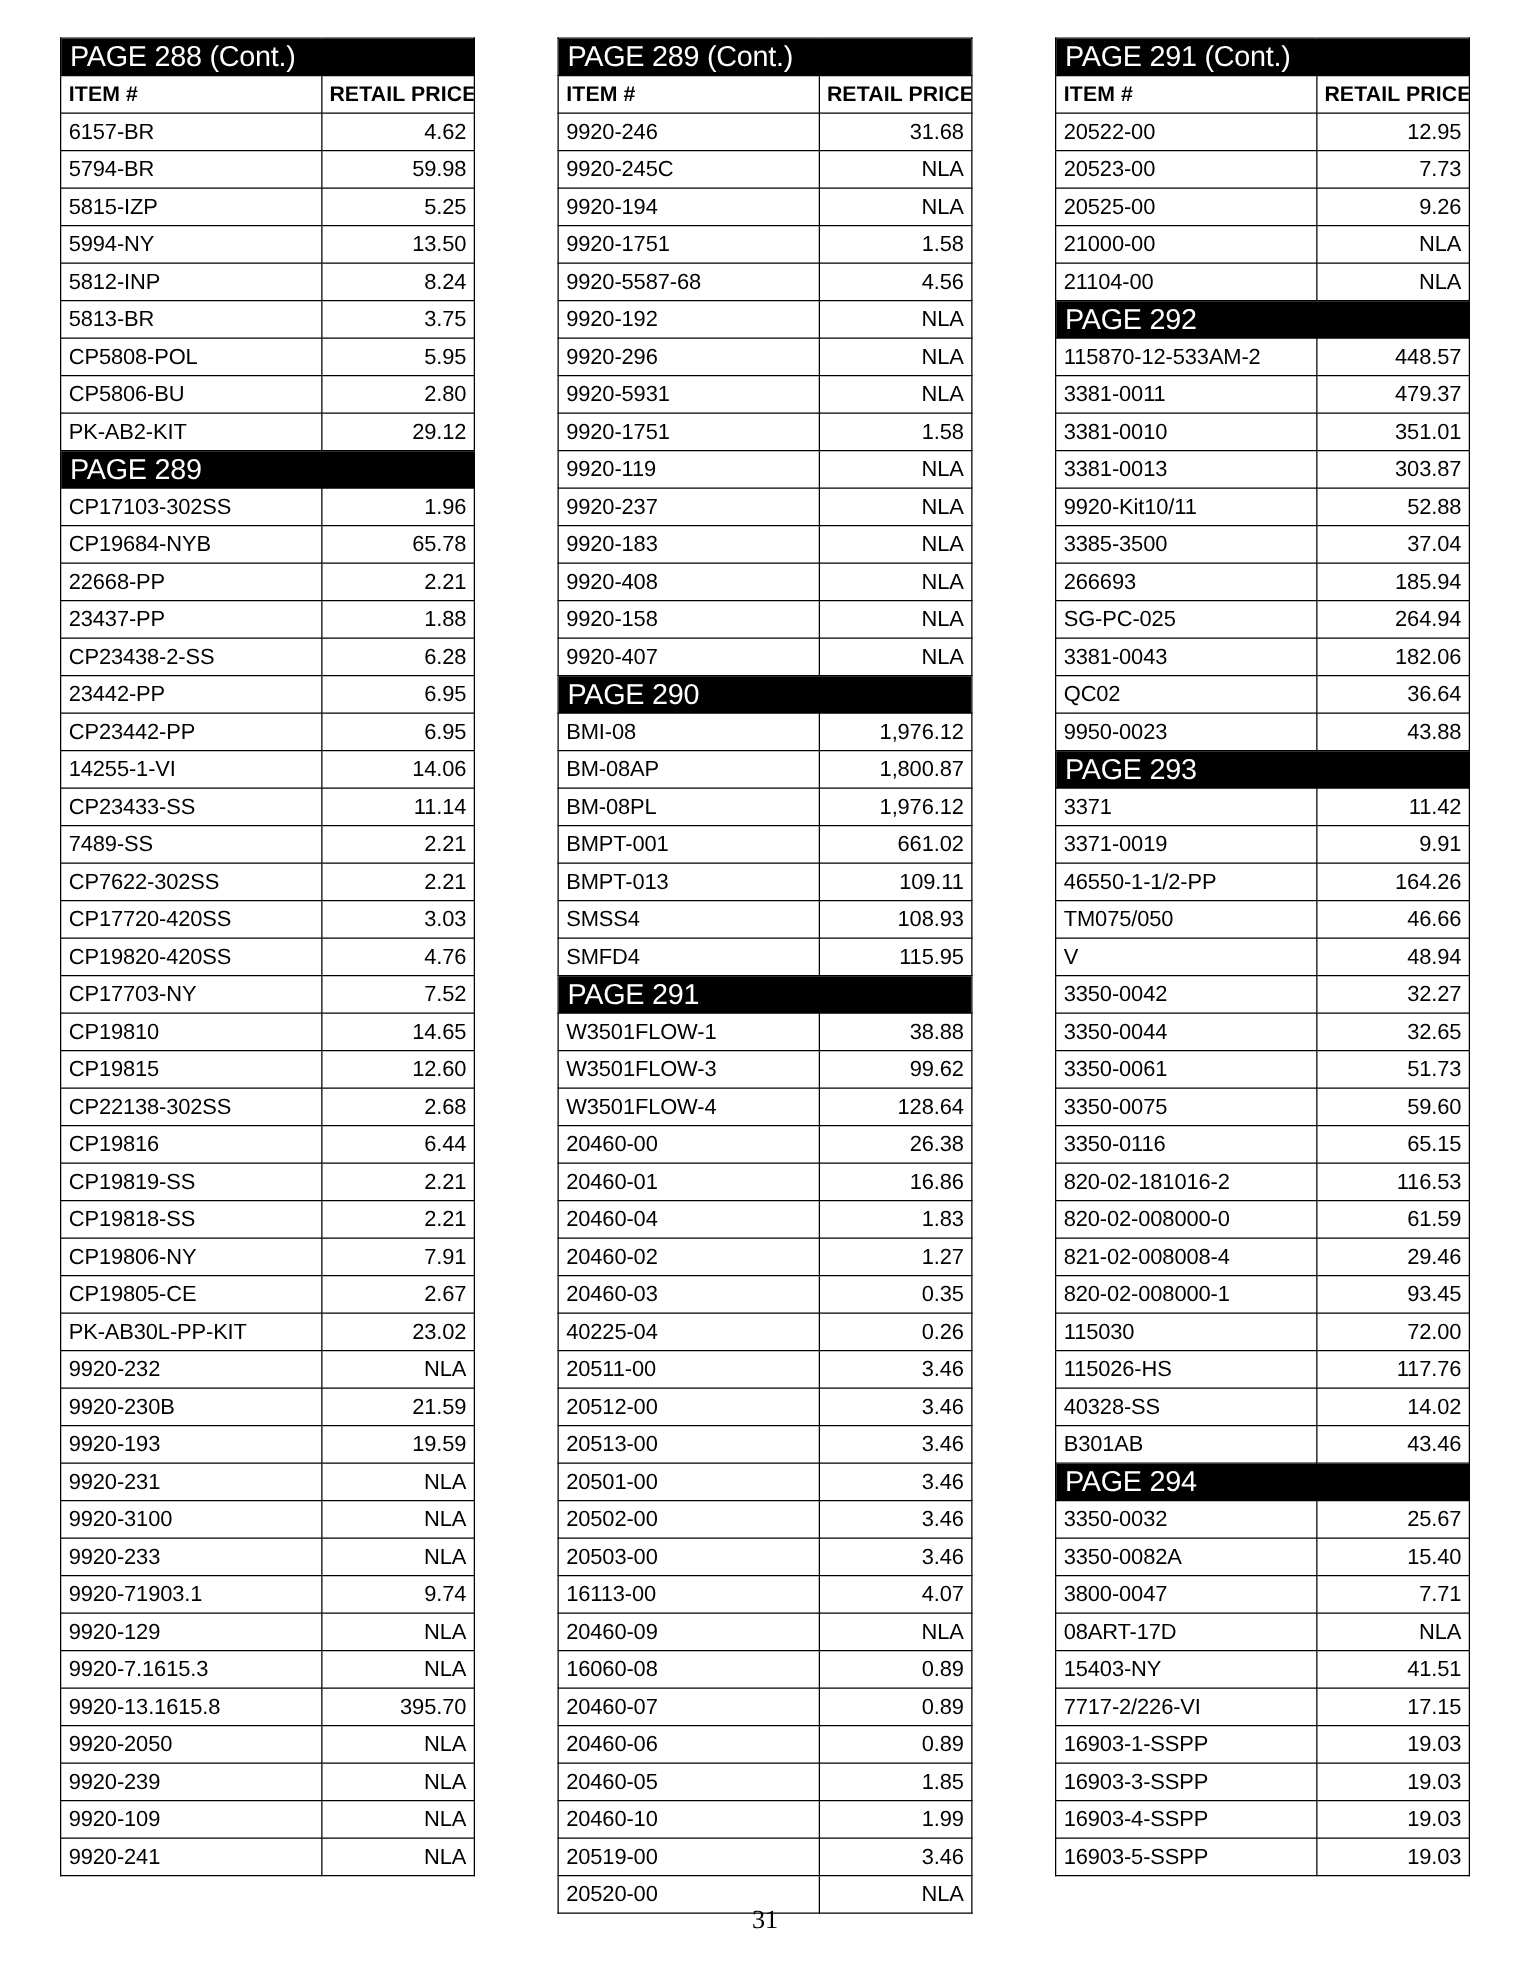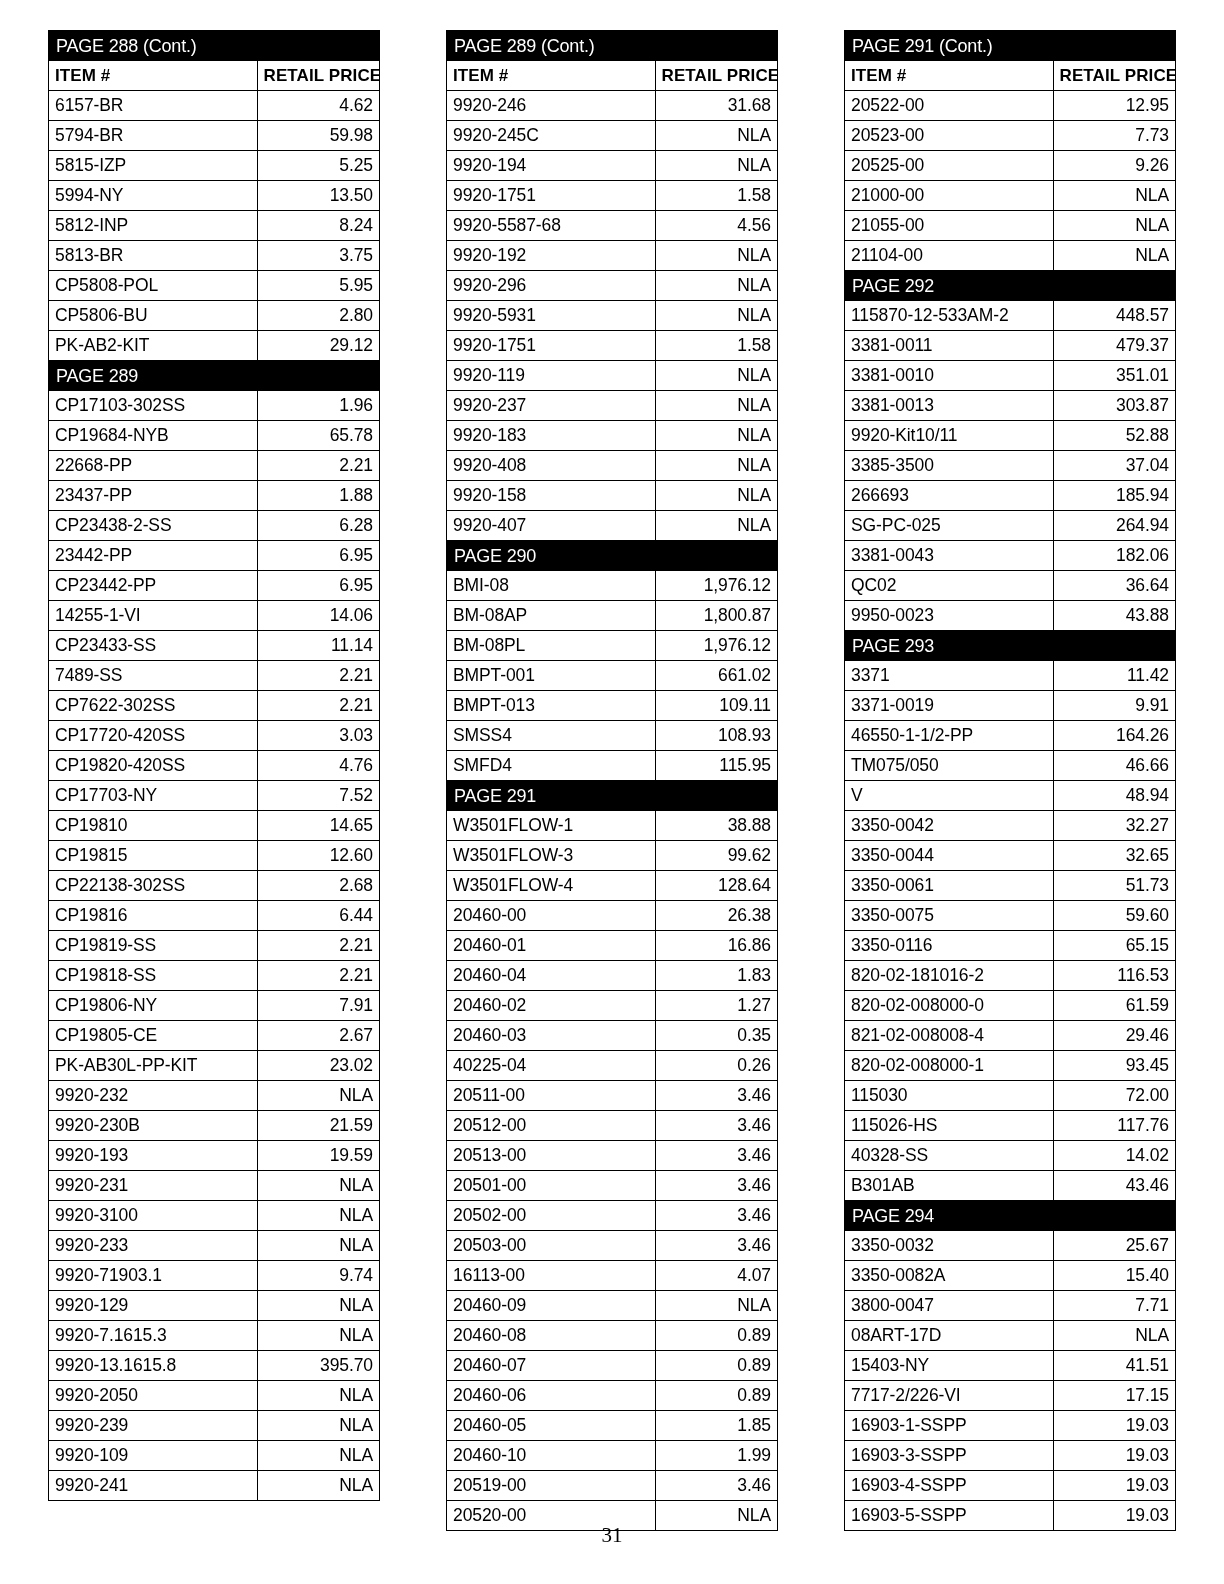--- a/index.html
+++ b/index.html
@@ -53,21 +53,21 @@
     vertical-align: middle;
     box-sizing: border-box;
     overflow: hidden;
     white-space: nowrap;
   }
   
   tr.section-row td {
     background: #000000;
     color: #ffffff;
     border: 1.6px solid #000000;
-    font-size: 18px;
+    font-size: 23px;
     letter-spacing: -0.2px;
     padding-left: 7px;
     font-family: "Liberation Sans", sans-serif;
   }
   
   tr.head-row th {
     font-weight: bold;
     font-size: 17px;
     letter-spacing: 0.1px;
     text-align: left;
@@ -475,21 +475,21 @@
             </tr>
             <tr>
               <td class="item-cell">16113-00</td>
               <td class="price-cell">4.07</td>
             </tr>
             <tr>
               <td class="item-cell">20460-09</td>
               <td class="price-cell">NLA</td>
             </tr>
             <tr>
-              <td class="item-cell">20460-08</td>
+              <td class="item-cell">16060-08</td>
               <td class="price-cell">0.89</td>
             </tr>
             <tr>
               <td class="item-cell">20460-07</td>
               <td class="price-cell">0.89</td>
             </tr>
             <tr>
               <td class="item-cell">20460-06</td>
               <td class="price-cell">0.89</td>
             </tr>
@@ -536,24 +536,20 @@
             </tr>
             <tr>
               <td class="item-cell">20525-00</td>
               <td class="price-cell">9.26</td>
             </tr>
             <tr>
               <td class="item-cell">21000-00</td>
               <td class="price-cell">NLA</td>
             </tr>
             <tr>
-              <td class="item-cell">21055-00</td>
-              <td class="price-cell">NLA</td>
-            </tr>
-            <tr>
               <td class="item-cell">21104-00</td>
               <td class="price-cell">NLA</td>
             </tr>
             <tr class="section-row">
               <td colspan="2">PAGE 292</td>
             </tr>
             <tr>
               <td class="item-cell">115870-12-533AM-2</td>
               <td class="price-cell">448.57</td>
             </tr>

